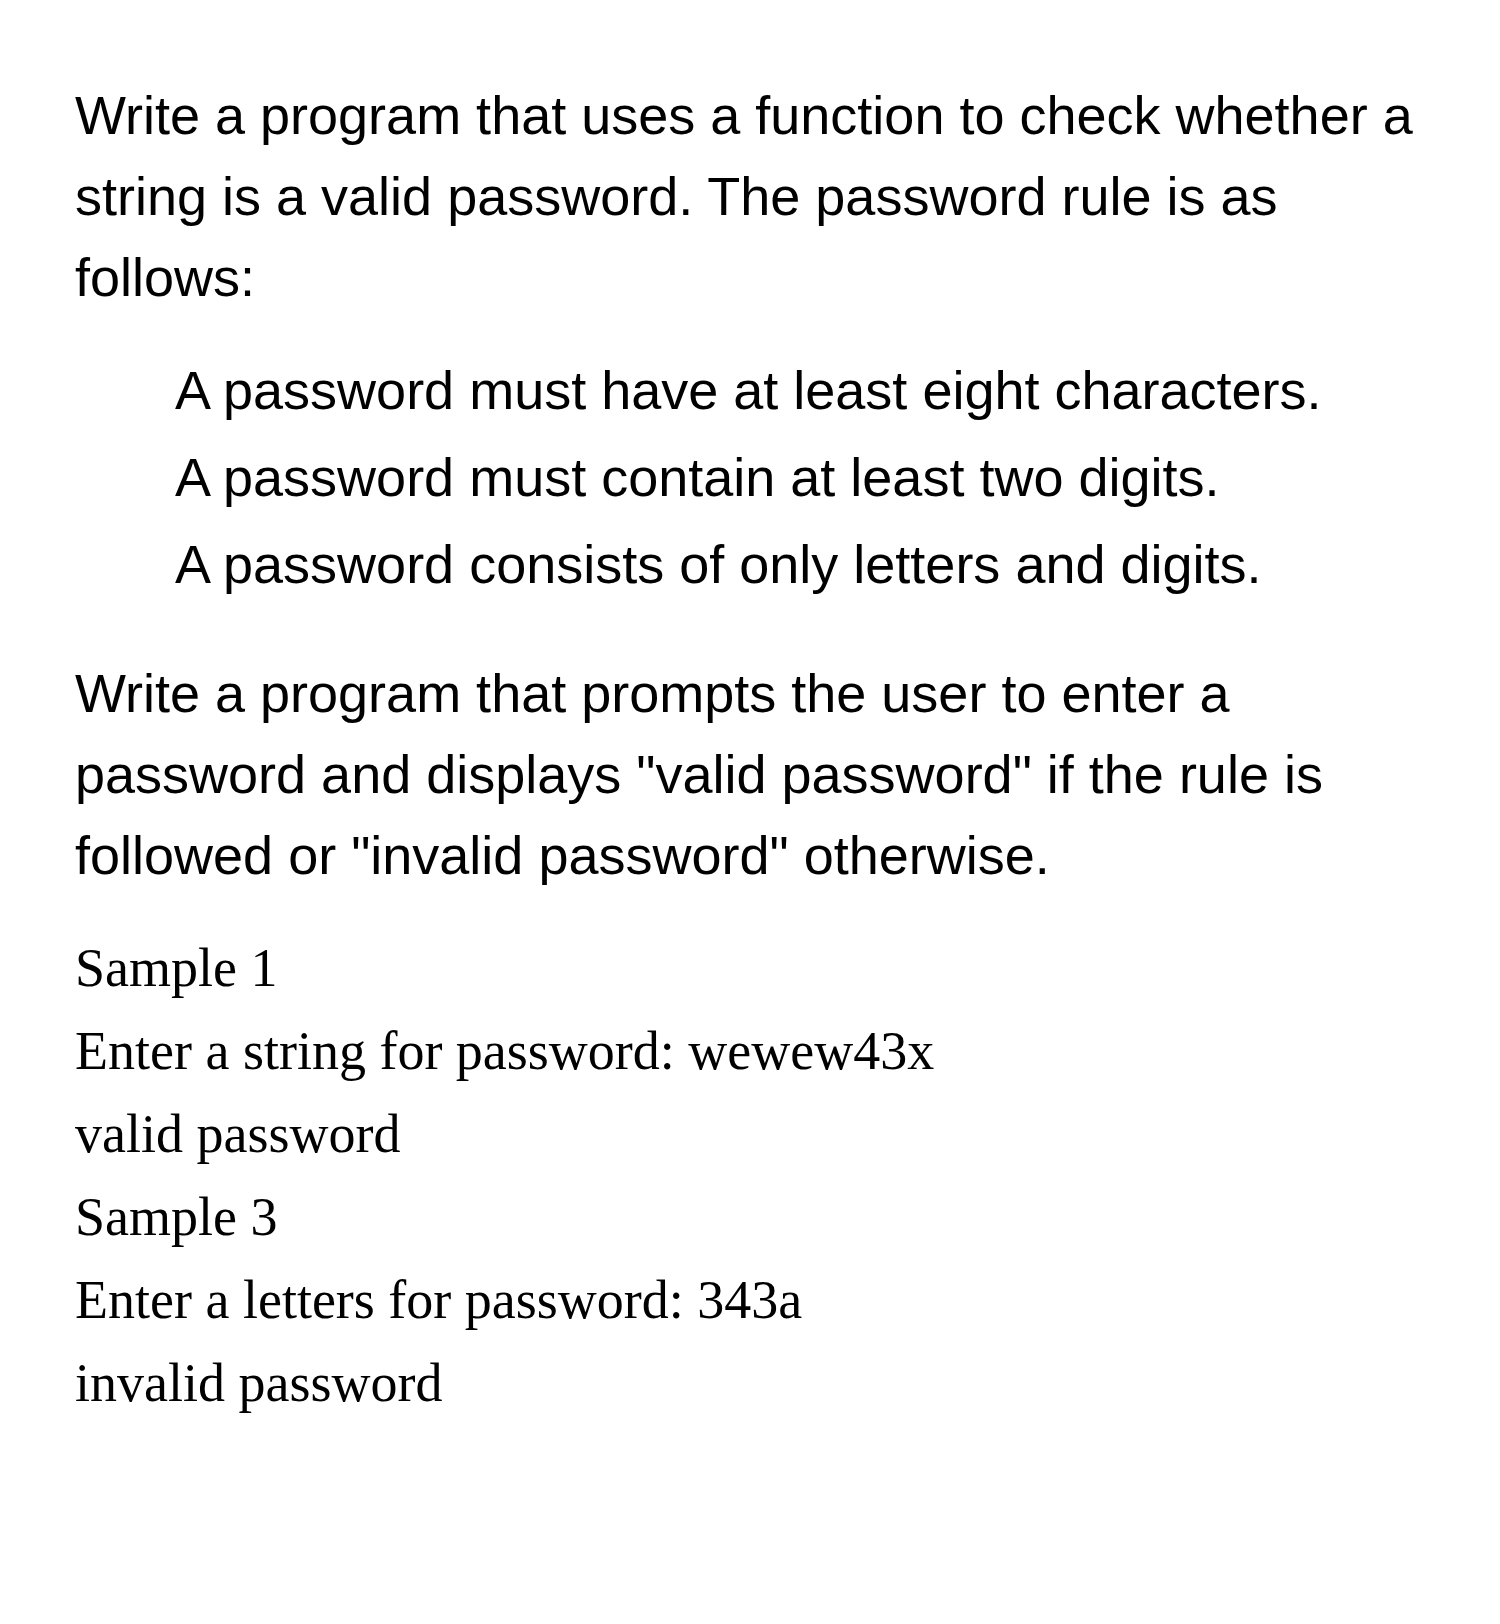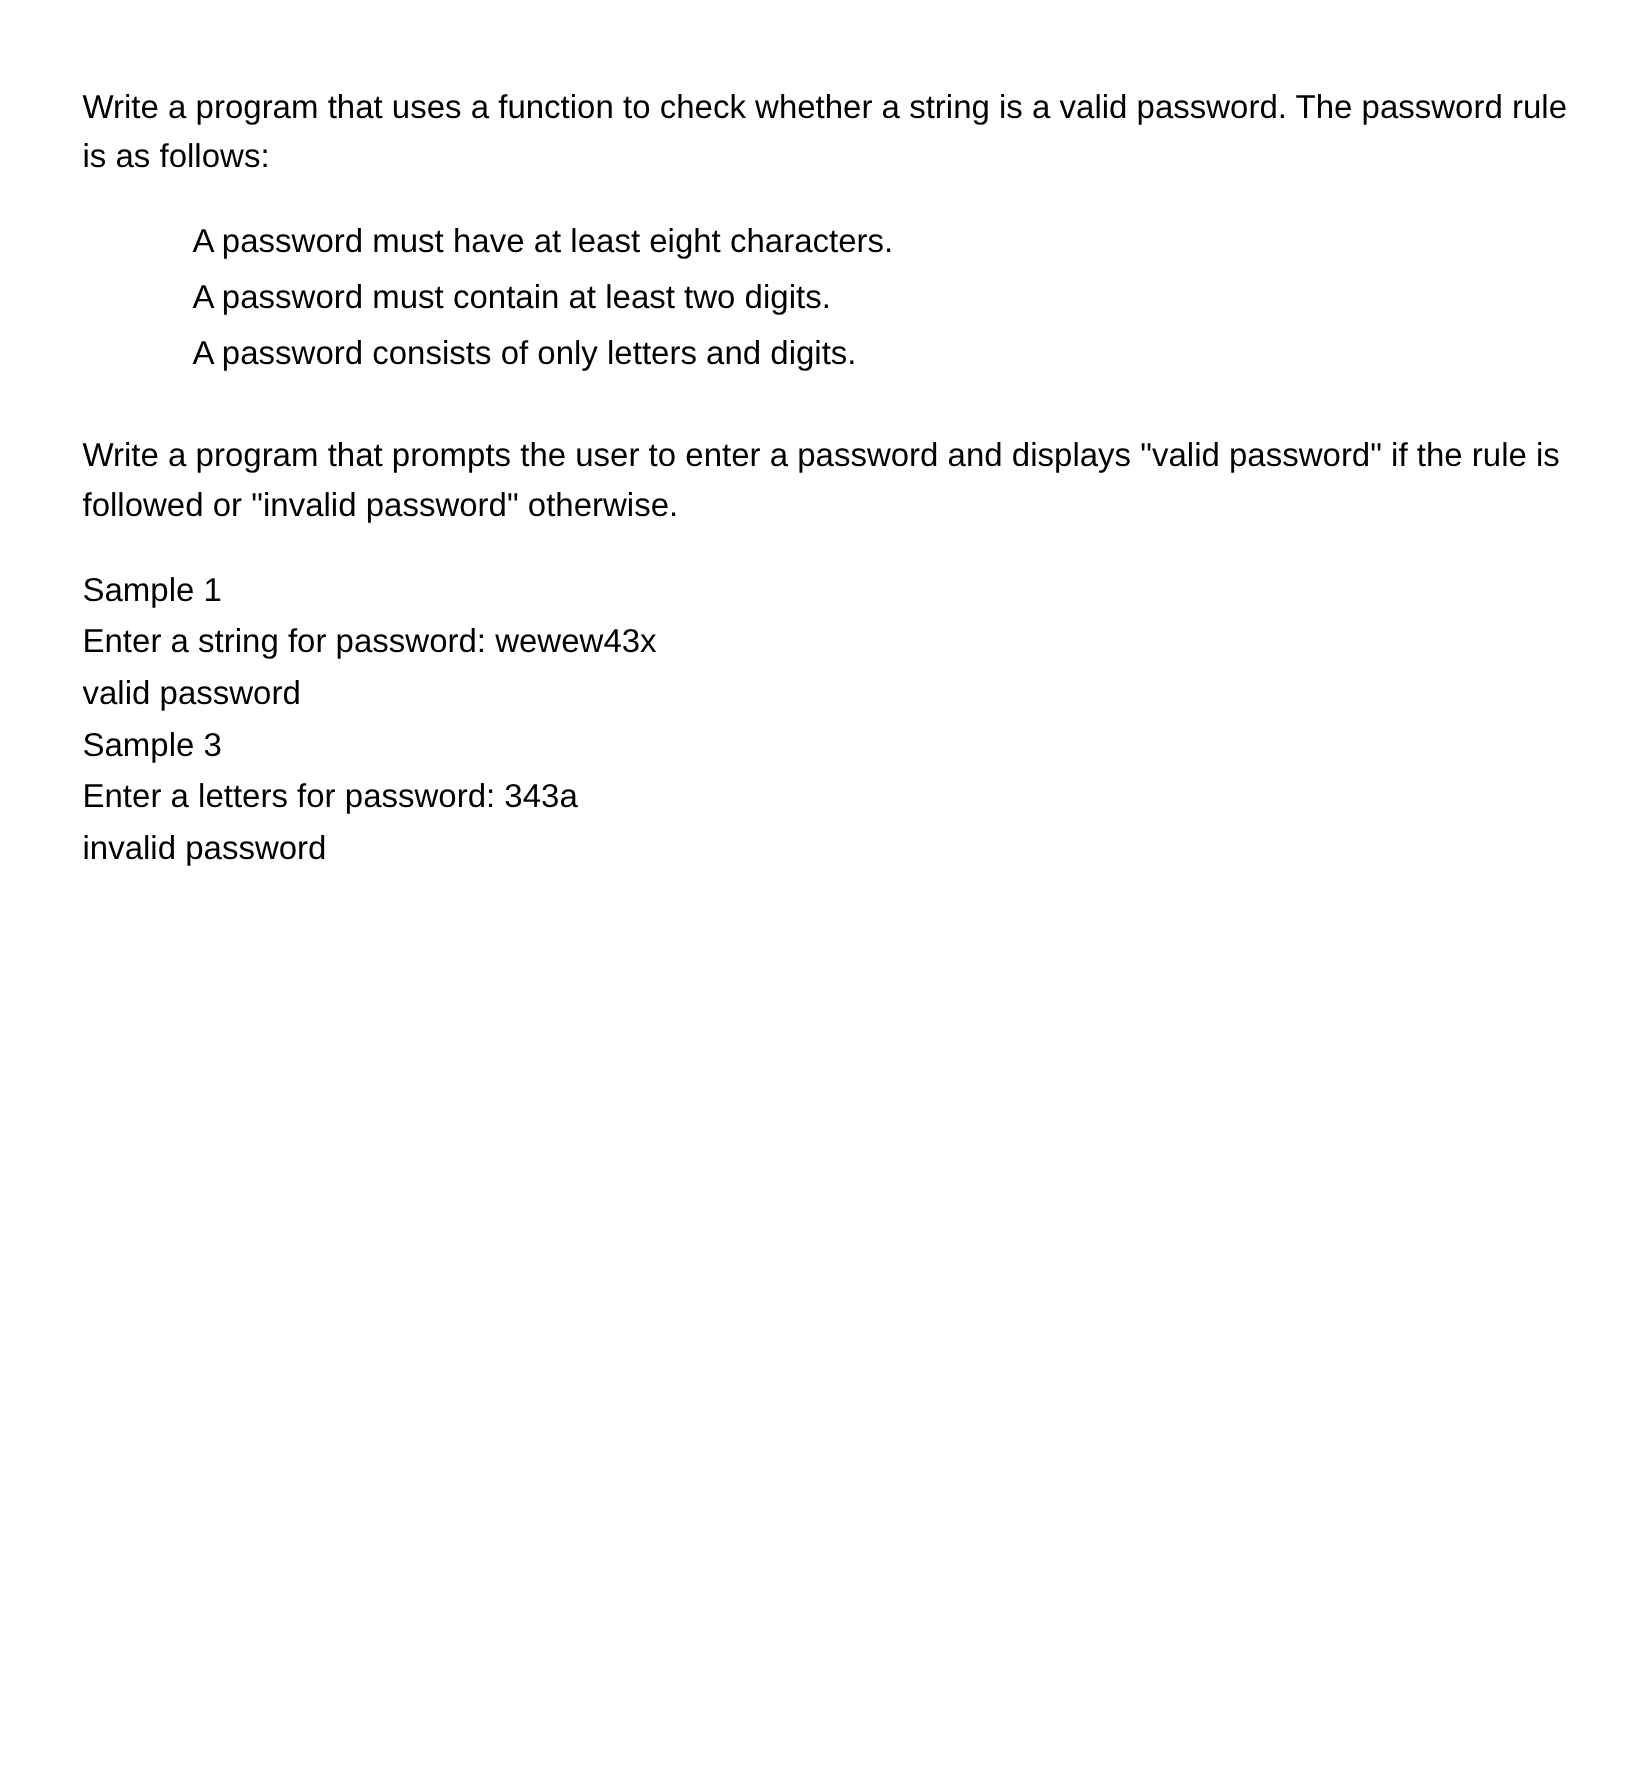--- a/index.html
+++ b/index.html
@@ -9,38 +9,39 @@
     }
     body {
       width: 1500px;
       height: 1624px;
       background: #ffffff;
       font-family: Arial, Helvetica, sans-serif;
       padding: 75px 75px 75px 75px;
       color: #000000;
     }
     .content {
-      font-size: 30px;
+      font-size: 54px;
       line-height: 1.5;
     }
     .para {
       margin-bottom: 32px;
     }
     .rules {
       padding-left: 100px;
       margin-bottom: 48px;
     }
     .rule-item {
       margin-bottom: 6px;
     }
     .sample-block {
       margin-top: 0;
     }
     .sample-line {
       margin-bottom: 2px;
+      font-family: Liberation Serif, serif;
     }
   </style>
 </head>
 <body>
 
 <div class="content">
 
   <p class="para">Write a program that uses a function to check whether a string is a valid password. The password rule is as follows:</p>
 
   <div class="rules">

